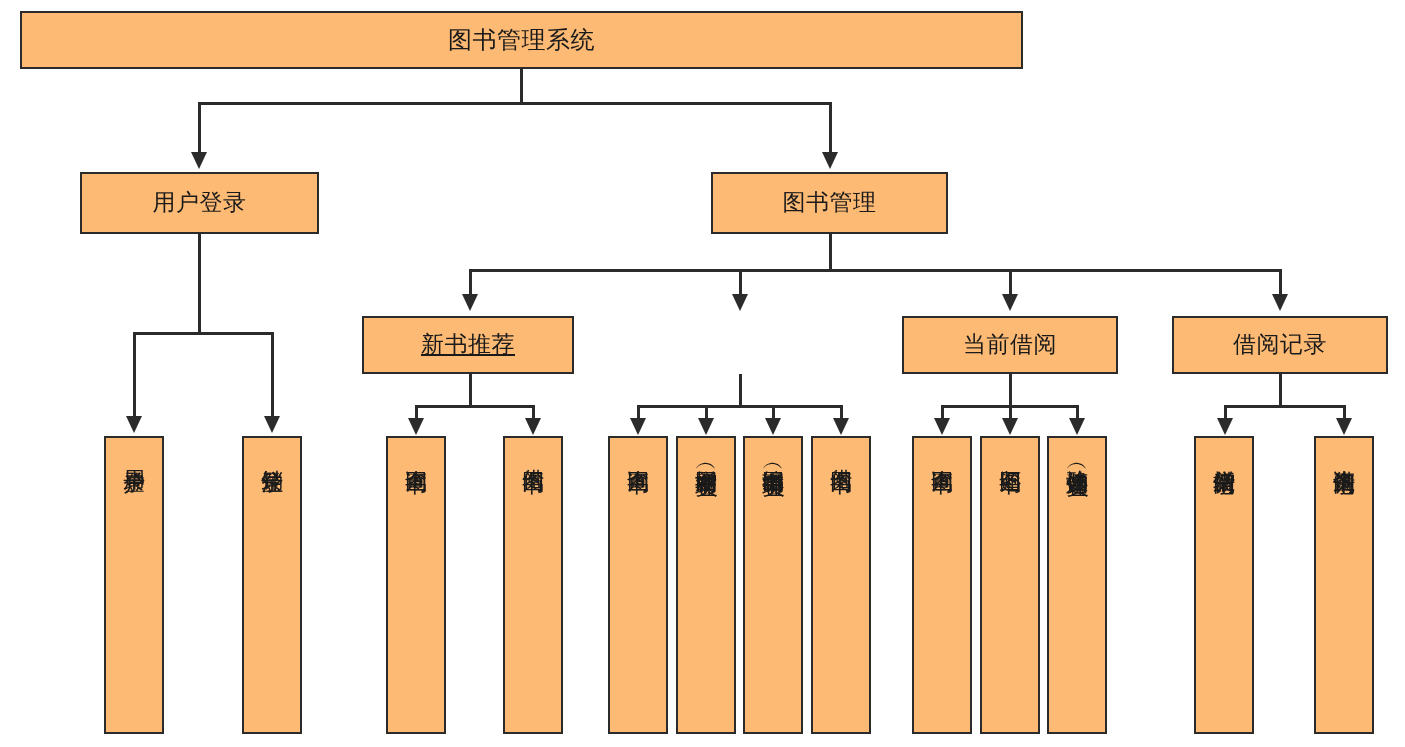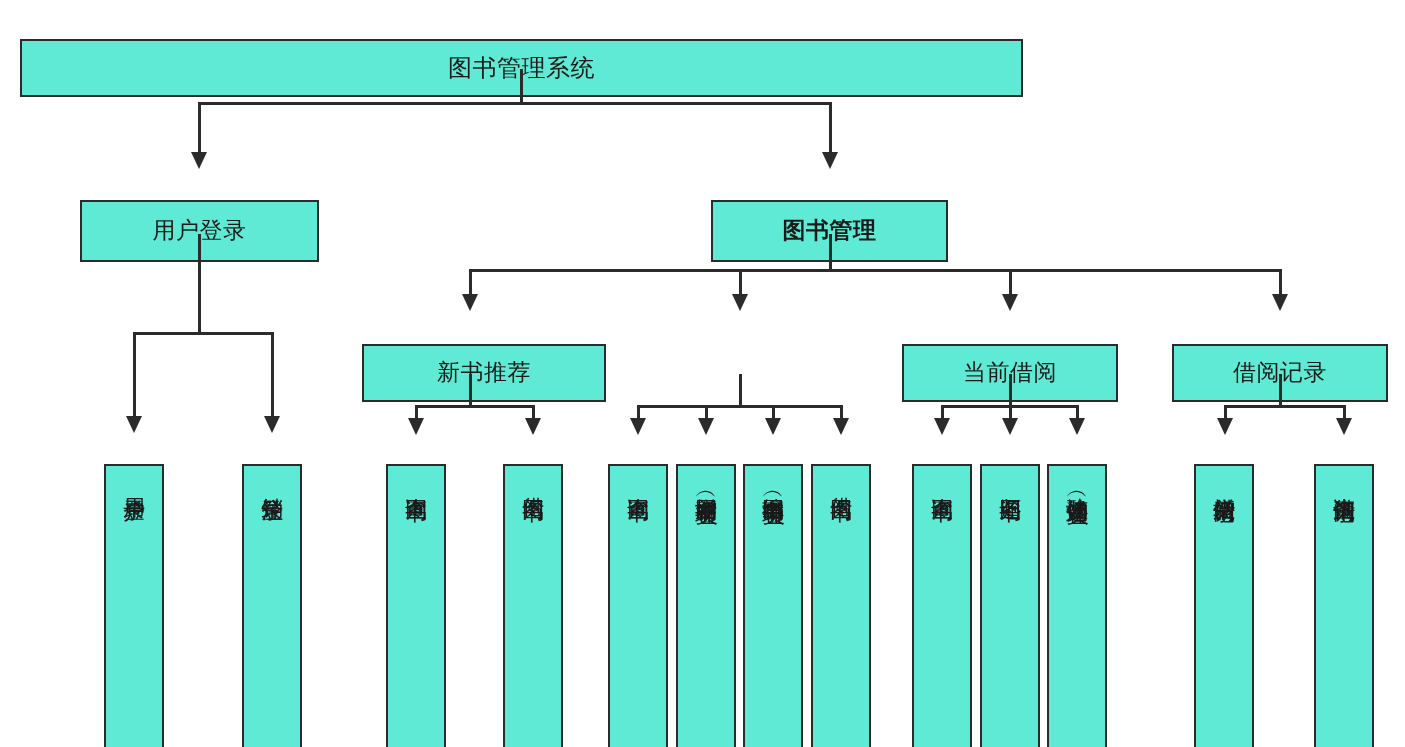--- a/index.html
+++ b/index.html
@@ -14,26 +14,25 @@
     position: relative;
     width: 1405px;
     height: 747px;
     background: #ffffff;
     overflow: hidden;
   }
   .node {
     position: absolute;
     box-sizing: border-box;
     border: 2.5px solid #2b2b2b;
-    background: #5eead4;
+    background: #fdba74;
     display: flex;
     align-items: center;
     justify-content: center;
     color: #1a1a1a;
-    margin-top: 28px;
   }
   .node-h {
     font-size: 23px;
     letter-spacing: 0.5px;
     line-height: 1.1;
     white-space: nowrap;
   }
   .node-root {
     font-size: 24px;
   }
@@ -91,21 +90,21 @@
   <div class="edge edge-v" style="left:198px; top:102px; width:2.5px; height:50px;"></div>
   <div class="arrow" style="left:191px; top:152px;"></div>
 
   <div class="edge edge-v" style="left:829px; top:102px; width:2.5px; height:50px;"></div>
   <div class="arrow" style="left:822px; top:152px;"></div>
 
   <div class="node node-h" style="left:80px; top:172px; width:239px; height:62px;">
     <span>用户登录</span>
   </div>
 
-  <div class="node node-h" style="left:711px; top:172px; width:237px; height:62px;font-weight:bold;">
+  <div class="node node-h" style="left:711px; top:172px; width:237px; height:62px;">
     <span>图书管理</span>
   </div>
 
   <div class="edge edge-v" style="left:198px; top:234px; width:2.5px; height:100px;"></div>
   <div class="edge edge-h" style="left:133px; top:332px; width:140px; height:2.5px;"></div>
   <div class="edge edge-v" style="left:133px; top:332px; width:2.5px; height:84px;"></div>
   <div class="arrow" style="left:126px; top:416px;"></div>
   <div class="edge edge-v" style="left:271px; top:332px; width:2.5px; height:84px;"></div>
   <div class="arrow" style="left:264px; top:416px;"></div>
 
@@ -113,21 +112,21 @@
   <div class="edge edge-h" style="left:469px; top:269px; width:812px; height:2.5px;"></div>
   <div class="edge edge-v" style="left:469px; top:269px; width:2.5px; height:26px;"></div>
   <div class="arrow" style="left:462px; top:294px;"></div>
   <div class="edge edge-v" style="left:739px; top:269px; width:2.5px; height:26px;"></div>
   <div class="arrow" style="left:732px; top:294px;"></div>
   <div class="edge edge-v" style="left:1009px; top:269px; width:2.5px; height:26px;"></div>
   <div class="arrow" style="left:1002px; top:294px;"></div>
   <div class="edge edge-v" style="left:1279px; top:269px; width:2.5px; height:26px;"></div>
   <div class="arrow" style="left:1272px; top:294px;"></div>
 
-  <div class="node node-h" style="left:362px; top:316px; width:244px; height:58px;">
+  <div class="node node-h" style="left:362px; top:316px; width:212px; height:58px;text-decoration:underline;">
     <span>新书推荐</span>
   </div>
   <div class="node node-h" style="left:1172px; top:316px; width:216px; height:58px;">
     <span>借阅记录</span>
   </div>
   <div class="node node-h" style="left:902px; top:316px; width:216px; height:58px;">
     <span>当前借阅</span>
   </div>
 
   <div class="edge edge-v" style="left:469px; top:374px; width:2.5px; height:33px;"></div>

